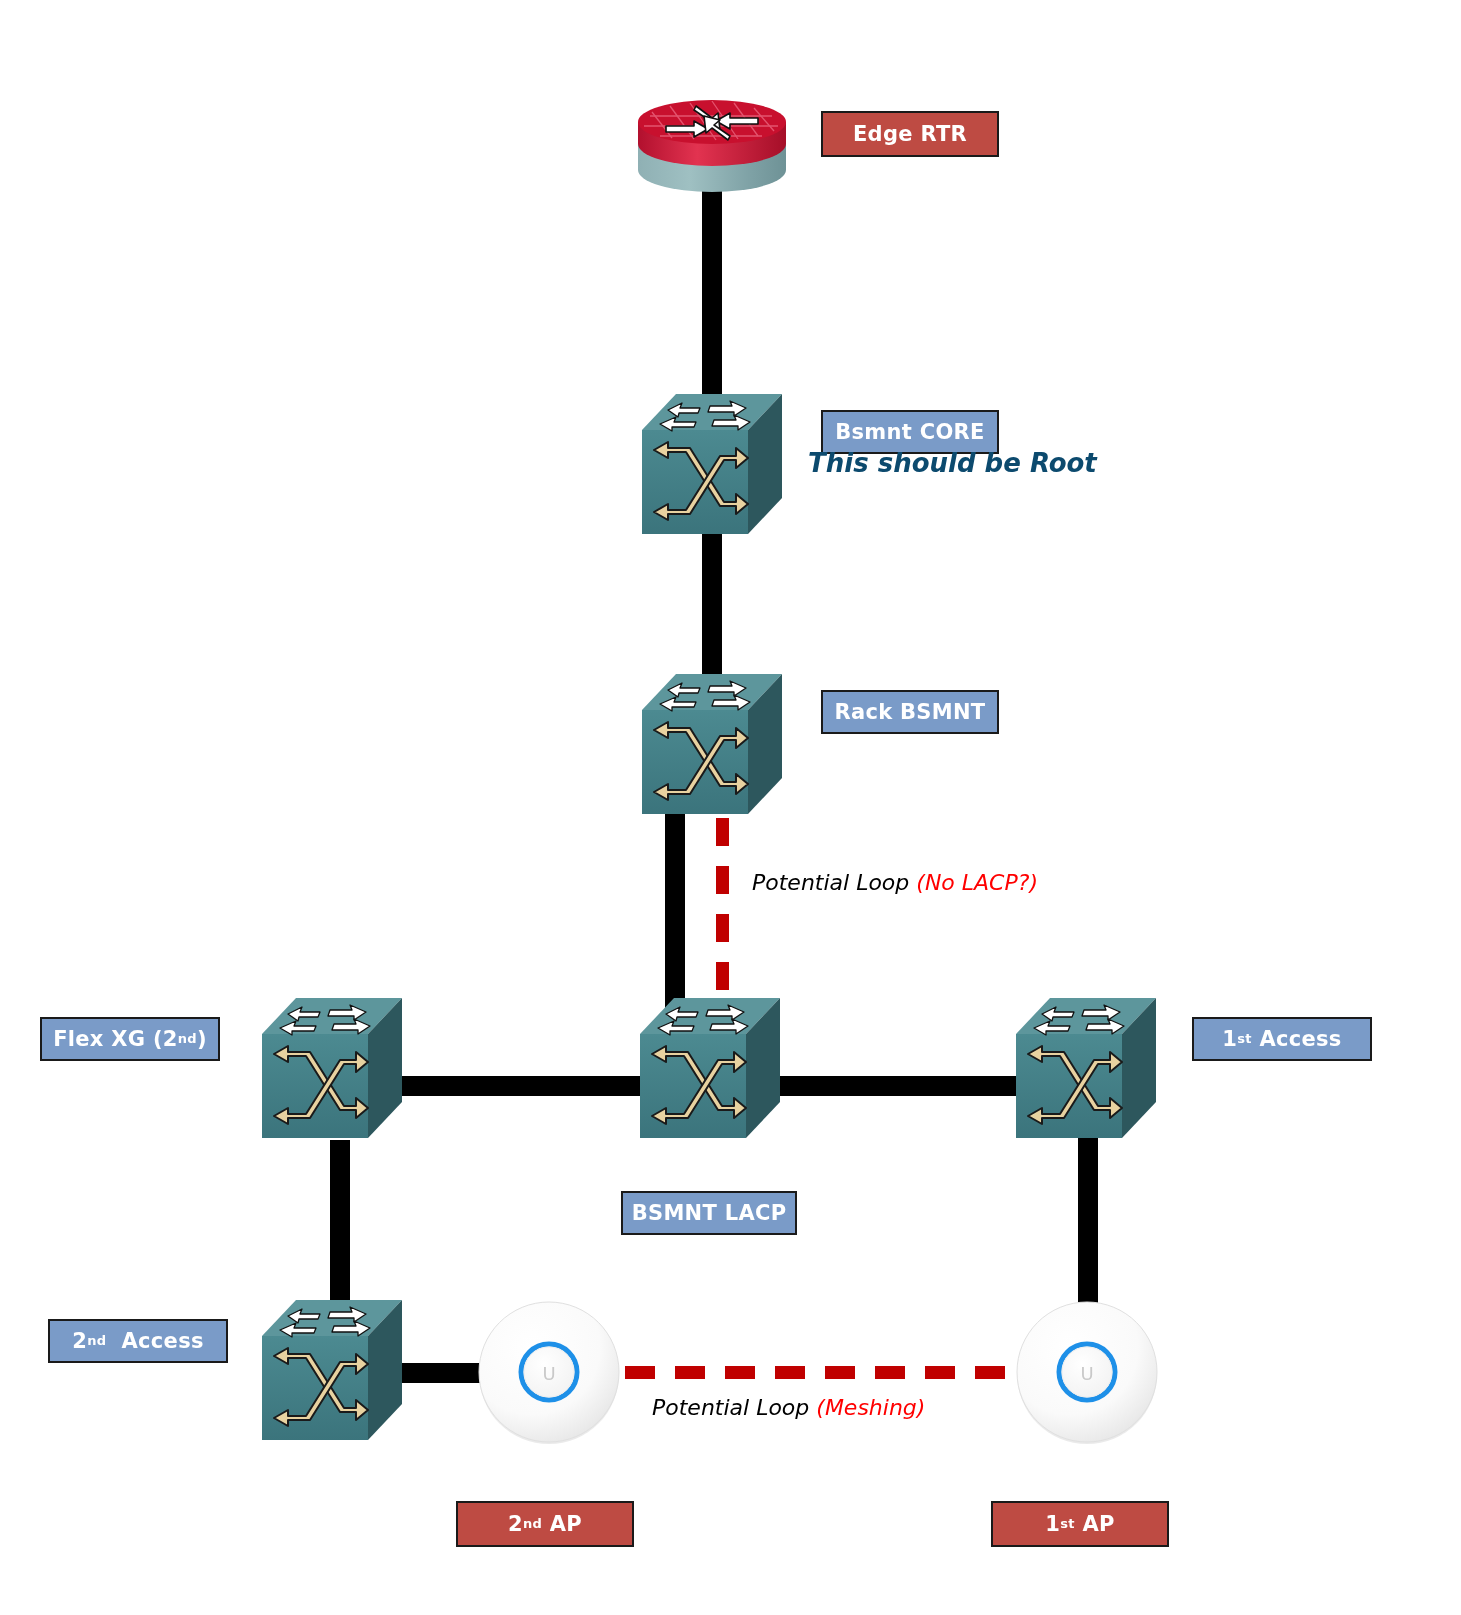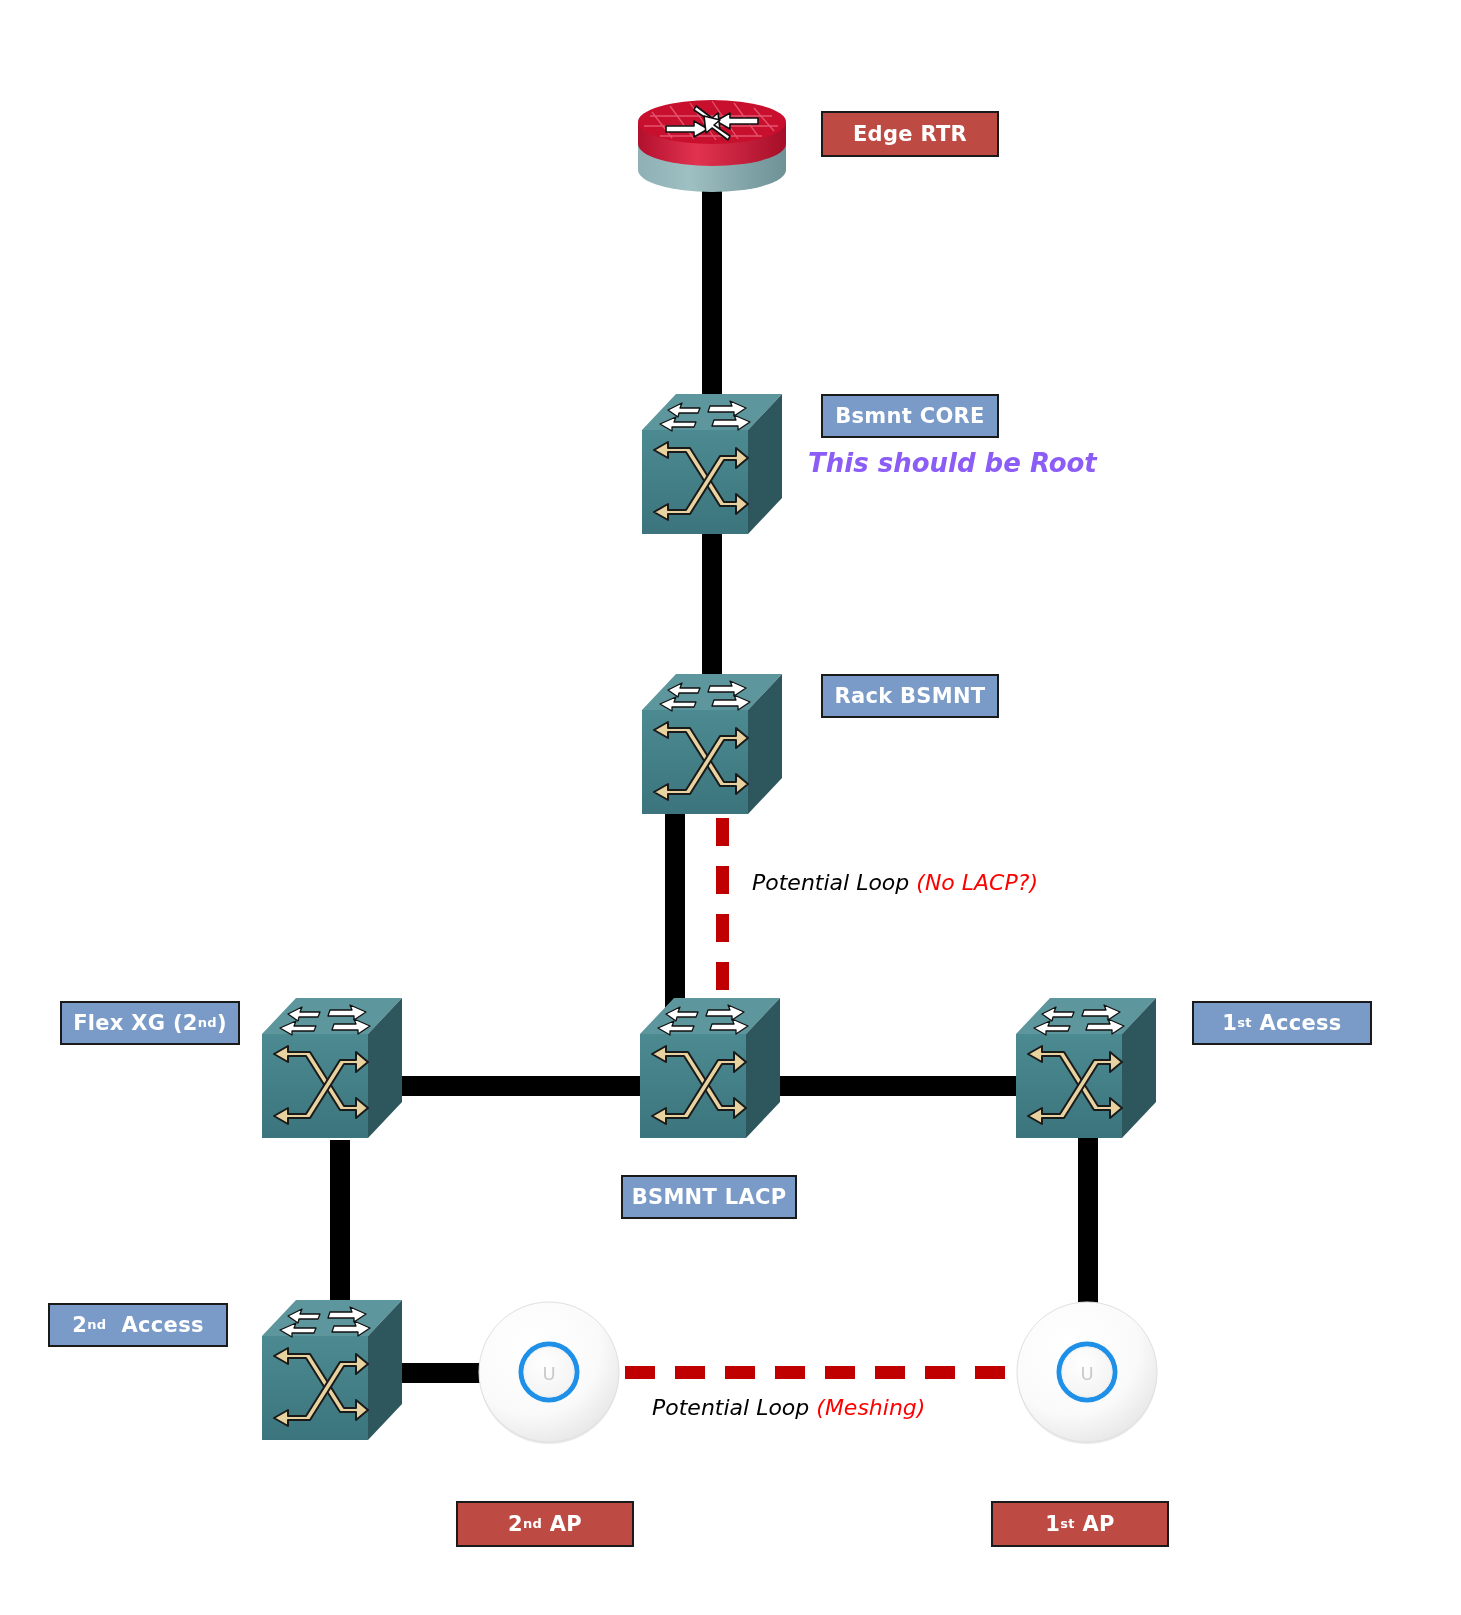--- a/index.html
+++ b/index.html
@@ -53,35 +53,35 @@
     font-weight: bold;
     font-size: 21px;
     letter-spacing: .3px;
     display: flex;
     align-items: center;
     justify-content: center;
     text-align: center;
     line-height: 1;
     white-space: pre;
   }
-  .tag.blue  { background: #7architect; }
+  .tag.blue  { background: #7architect; margin-top: 16px; }
   .tag.blue  { background: #7A9BC8; }
   .tag.red   { background: #BE4B43; }
   .tag sup {
     font-size: 13px;
     vertical-align: super;
     line-height: 0;
   }
 
   .note {
     position: absolute;
     font-family: "DejaVu Sans", sans-serif;
     font-style: italic;
     font-weight: bold;
-    color: #8b5cf6;
+    color: #0c4a6e;
     white-space: nowrap;
   }
 
   .loop-note {
     position: absolute;
     font-family: "DejaVu Sans", sans-serif;
     font-style: italic;
     font-weight: normal;
     font-size: 22px;
     color: #000000;
@@ -226,21 +226,21 @@
         <path d="M72,18 L94,18 L92,13 L108,20 L96,28 L96,24 L70,24 Z"></path>
         <path d="M58,34 L36,34 L38,29 L22,36 L34,43 L34,39 L56,39 Z"></path>
         <path d="M76,32 L98,32 L96,27 L112,34 L100,42 L100,38 L74,38 Z"></path>
       </g>
       <g fill="#E8D2A0" stroke="#1a1a1a" stroke-width="2" stroke-linejoin="round">
         <path d="M30,64 L48,64 L82,118 L98,118 L98,126 L110,116 L98,106 L98,114 L86,114 L52,60 L30,60 L30,54 L16,62 L30,70 Z"></path>
         <path d="M30,122 L48,122 L82,68 L98,68 L98,60 L110,70 L98,80 L98,72 L86,72 L52,126 L30,126 L30,132 L16,124 L30,116 Z"></path>
       </g>
     </svg>
   </div>
-  <div class="tag blue" style="left:60px; top:1001px; width:180px; height:44px;">
+  <div class="tag blue" style="left:40px; top:1001px; width:180px; height:44px;">
     <span>Flex XG (2</span><sup>nd</sup><span>)</span>
   </div>
 
   <div class="device" style="left:636px; top:992px; width:148px; height:150px;">
     <svg width="148" height="150" viewBox="0 0 148 150">
       <polygon points="4,42 38,6 144,6 110,42" fill="#5D969C"></polygon>
       <polygon points="110,42 144,6 144,110 110,146" fill="#2D575D"></polygon>
       <polygon points="4,42 110,42 110,146 4,146" fill="url(#swFront)"></polygon>
       <g fill="#FFFFFF" stroke="#111111" stroke-width="1.3" stroke-linejoin="round">
         <path d="M62,20 L42,20 L44,15 L30,22 L40,29 L41,25 L60,25 Z"></path>

